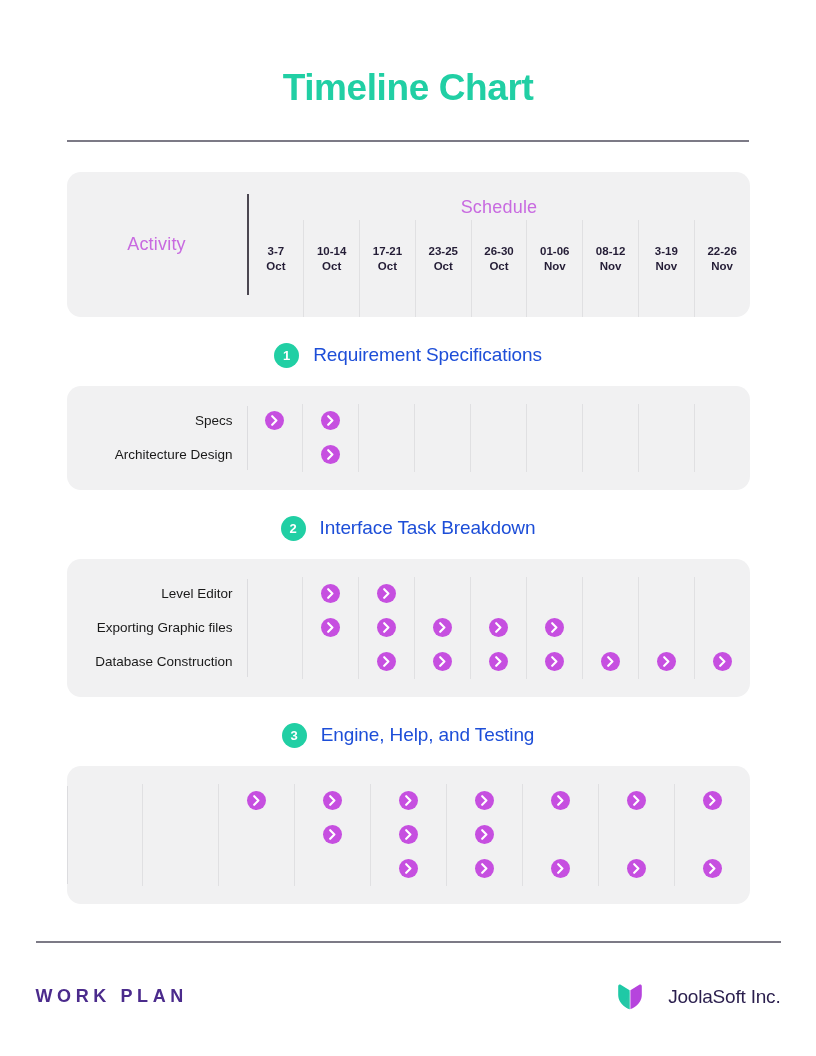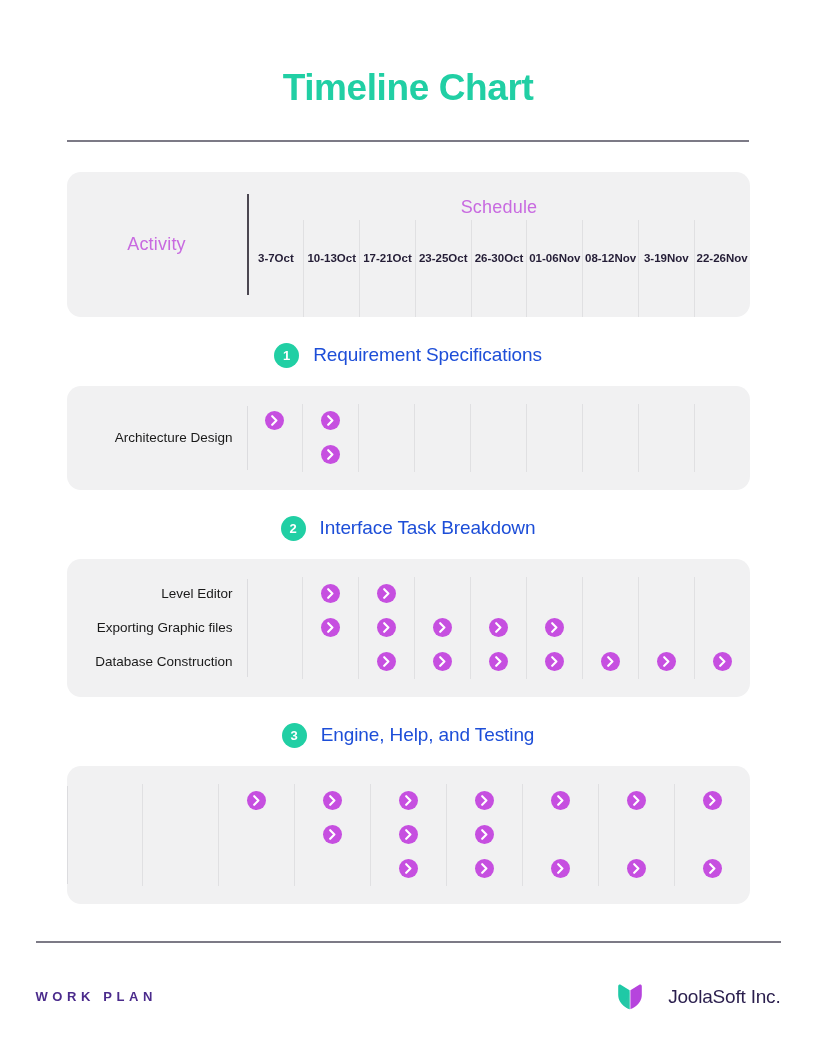--- a/index.html
+++ b/index.html
@@ -91,20 +91,21 @@
     letter-spacing: 0.2px;
   }
   .date-row {
     flex: 1 1 auto;
     display: flex;
     align-items: stretch;
   }
   .date-cell {
     flex: 1 1 0;
     display: flex;
+    flex-direction: column;
     align-items: center;
     justify-content: center;
     font-size: 11.5px;
     font-weight: bold;
     line-height: 1.35;
     color: #241d36;
     border-left: 1px solid #e0e0e2;
     padding-bottom: 18px;
   }
   .date-cell:first-child { border-left: none; }
@@ -218,21 +219,21 @@
     margin: 0 auto 40px auto;
   }
   .footer-row {
     width: 745px;
     margin: 0 auto;
     display: flex;
     align-items: center;
     justify-content: space-between;
   }
   .work-plan {
-    font-size: 13px;
+    font-size: 18px;
     font-weight: bold;
     letter-spacing: 4.6px;
     color: #4b2b8c;
   }
   .brand {
     display: flex;
     align-items: center;
     gap: 9px;
   }
   .brand-name {
@@ -259,21 +260,21 @@
     </div>
     <div class="header-divider"></div>
     <div class="schedule-col">
       <div class="schedule-title">Schedule</div>
       <div class="date-row" id="date-header-row">
           <div class="date-cell">
             <span class="d-range">3-7</span>
             <span class="d-month">Oct</span>
           </div>
           <div class="date-cell">
-            <span class="d-range">10-13</span>
+            <span class="d-range">10-14</span>
             <span class="d-month">Oct</span>
           </div>
           <div class="date-cell">
             <span class="d-range">17-21</span>
             <span class="d-month">Oct</span>
           </div>
           <div class="date-cell">
             <span class="d-range">23-25</span>
             <span class="d-month">Oct</span>
           </div>
@@ -302,20 +303,21 @@
   </div>
 
   <div id="sections-container">
       <div class="section-heading">
         <div class="section-badge">1</div>
         <div class="section-title">Requirement Specifications</div>
       </div>
       <div class="card body-card">
         <div class="body-grid">
           <div class="label-col">
+            <div class="row-label">Specs</div>
             <div class="row-label">Architecture Design</div>
           </div>
           <div class="body-divider"></div>
           <div class="cells-col">
             <div class="cell-column">
               <div class="cell">
                 <span class="marker">
                   <svg width="9" height="11" viewBox="0 0 9 11">
                     <path d="M2.2 1.2 L6.4 5.5 L2.2 9.8" fill="none" stroke="#ffffff" stroke-width="2.1" stroke-linecap="round" stroke-linejoin="round"></path>
                   </svg>

